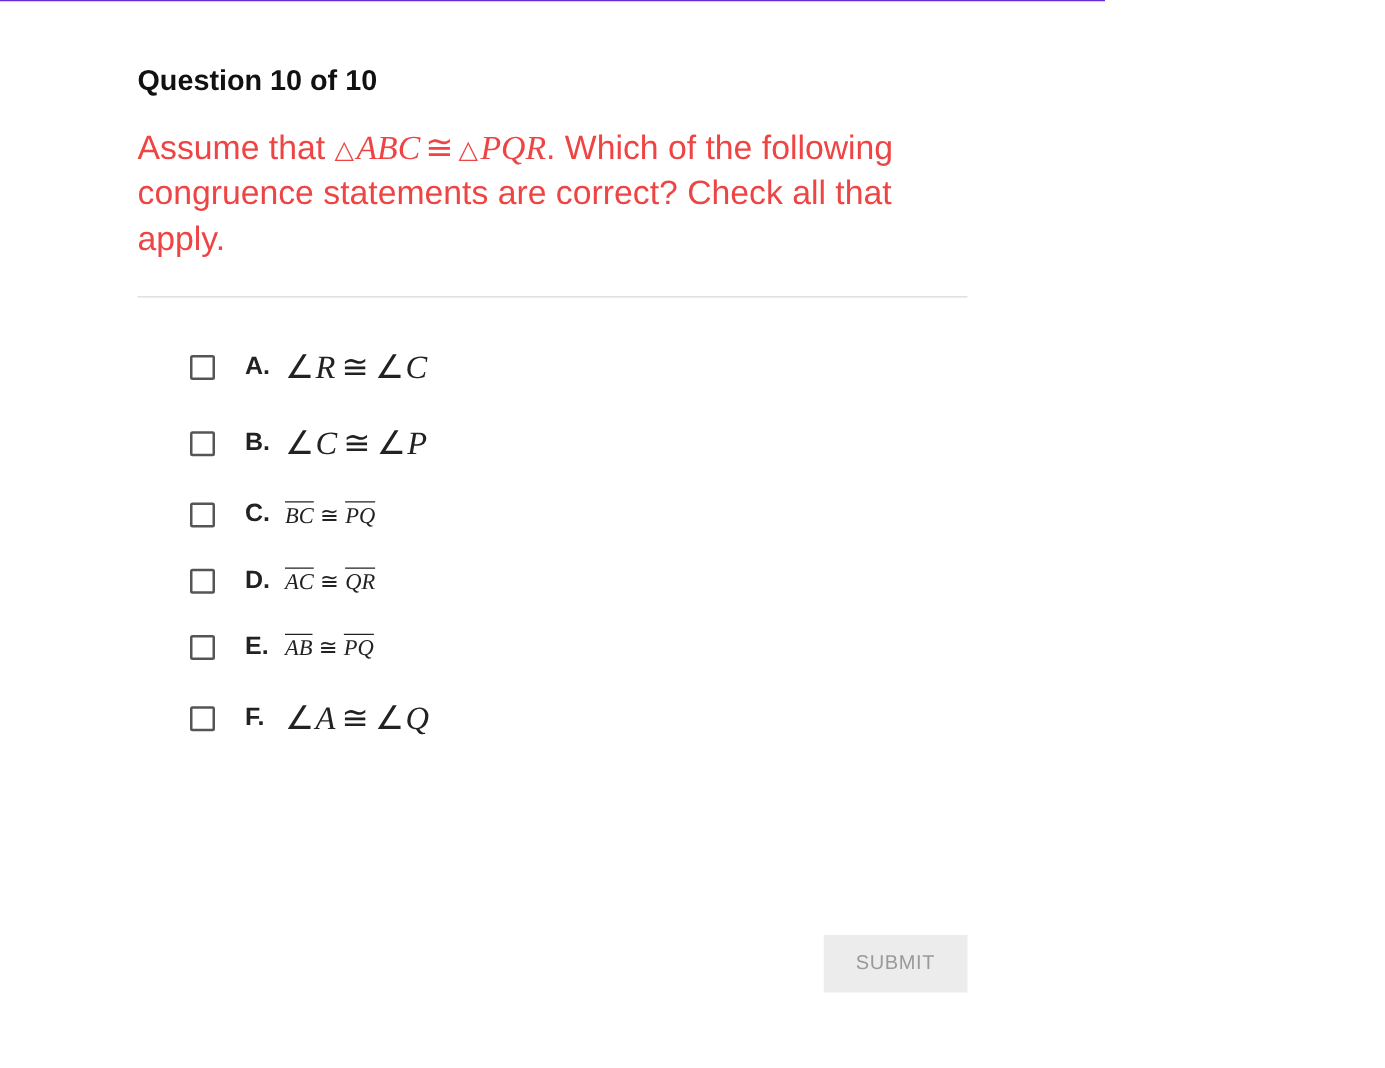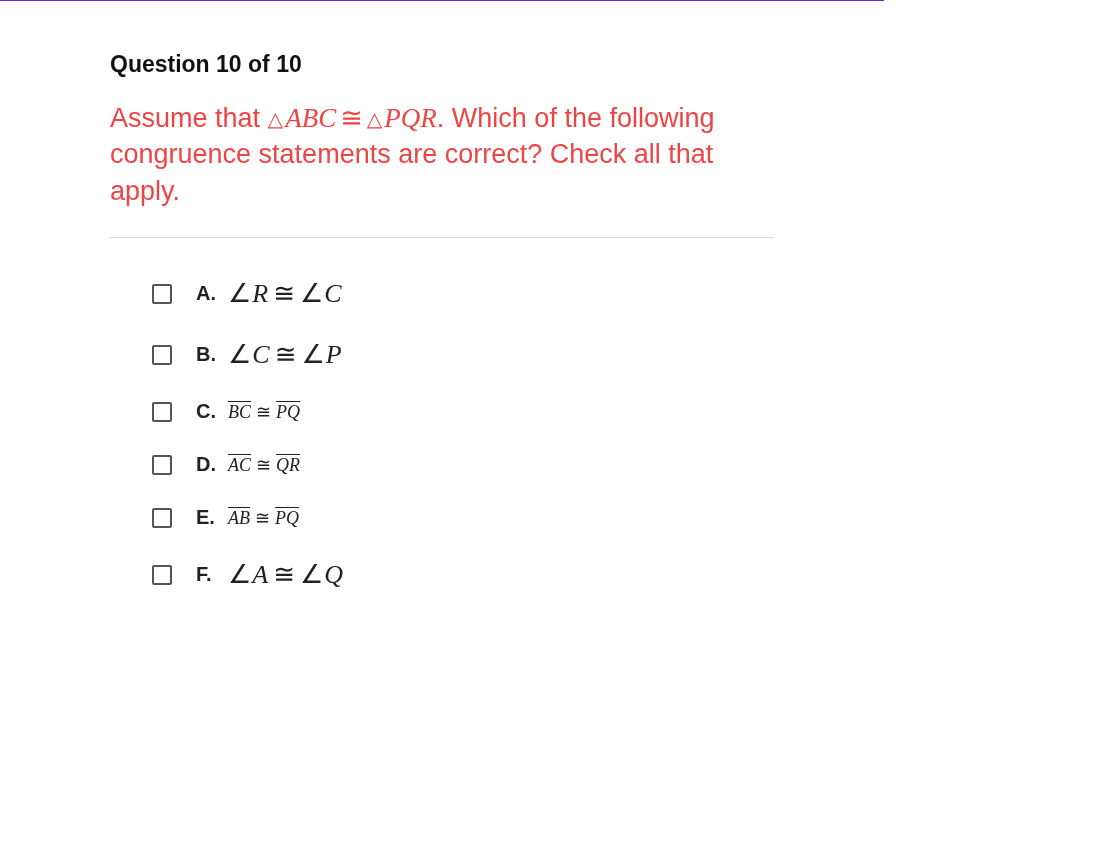--- a/index.html
+++ b/index.html
@@ -168,14 +168,17 @@
     <div class="option-row">
       <div class="chk"></div>
       <span class="opt-letter">F.</span>
       <span class="opt-math">
         <span class="angle">∠</span><span>A</span><span class="cong2">≅</span><span class="angle">∠</span><span>Q</span>
       </span>
     </div>
 
   </div>
 
+  <div class="submit-wrap">
+    <button class="submit-btn">SUBMIT</button>
+  </div>
 
 </div>
 
 </body></html>

